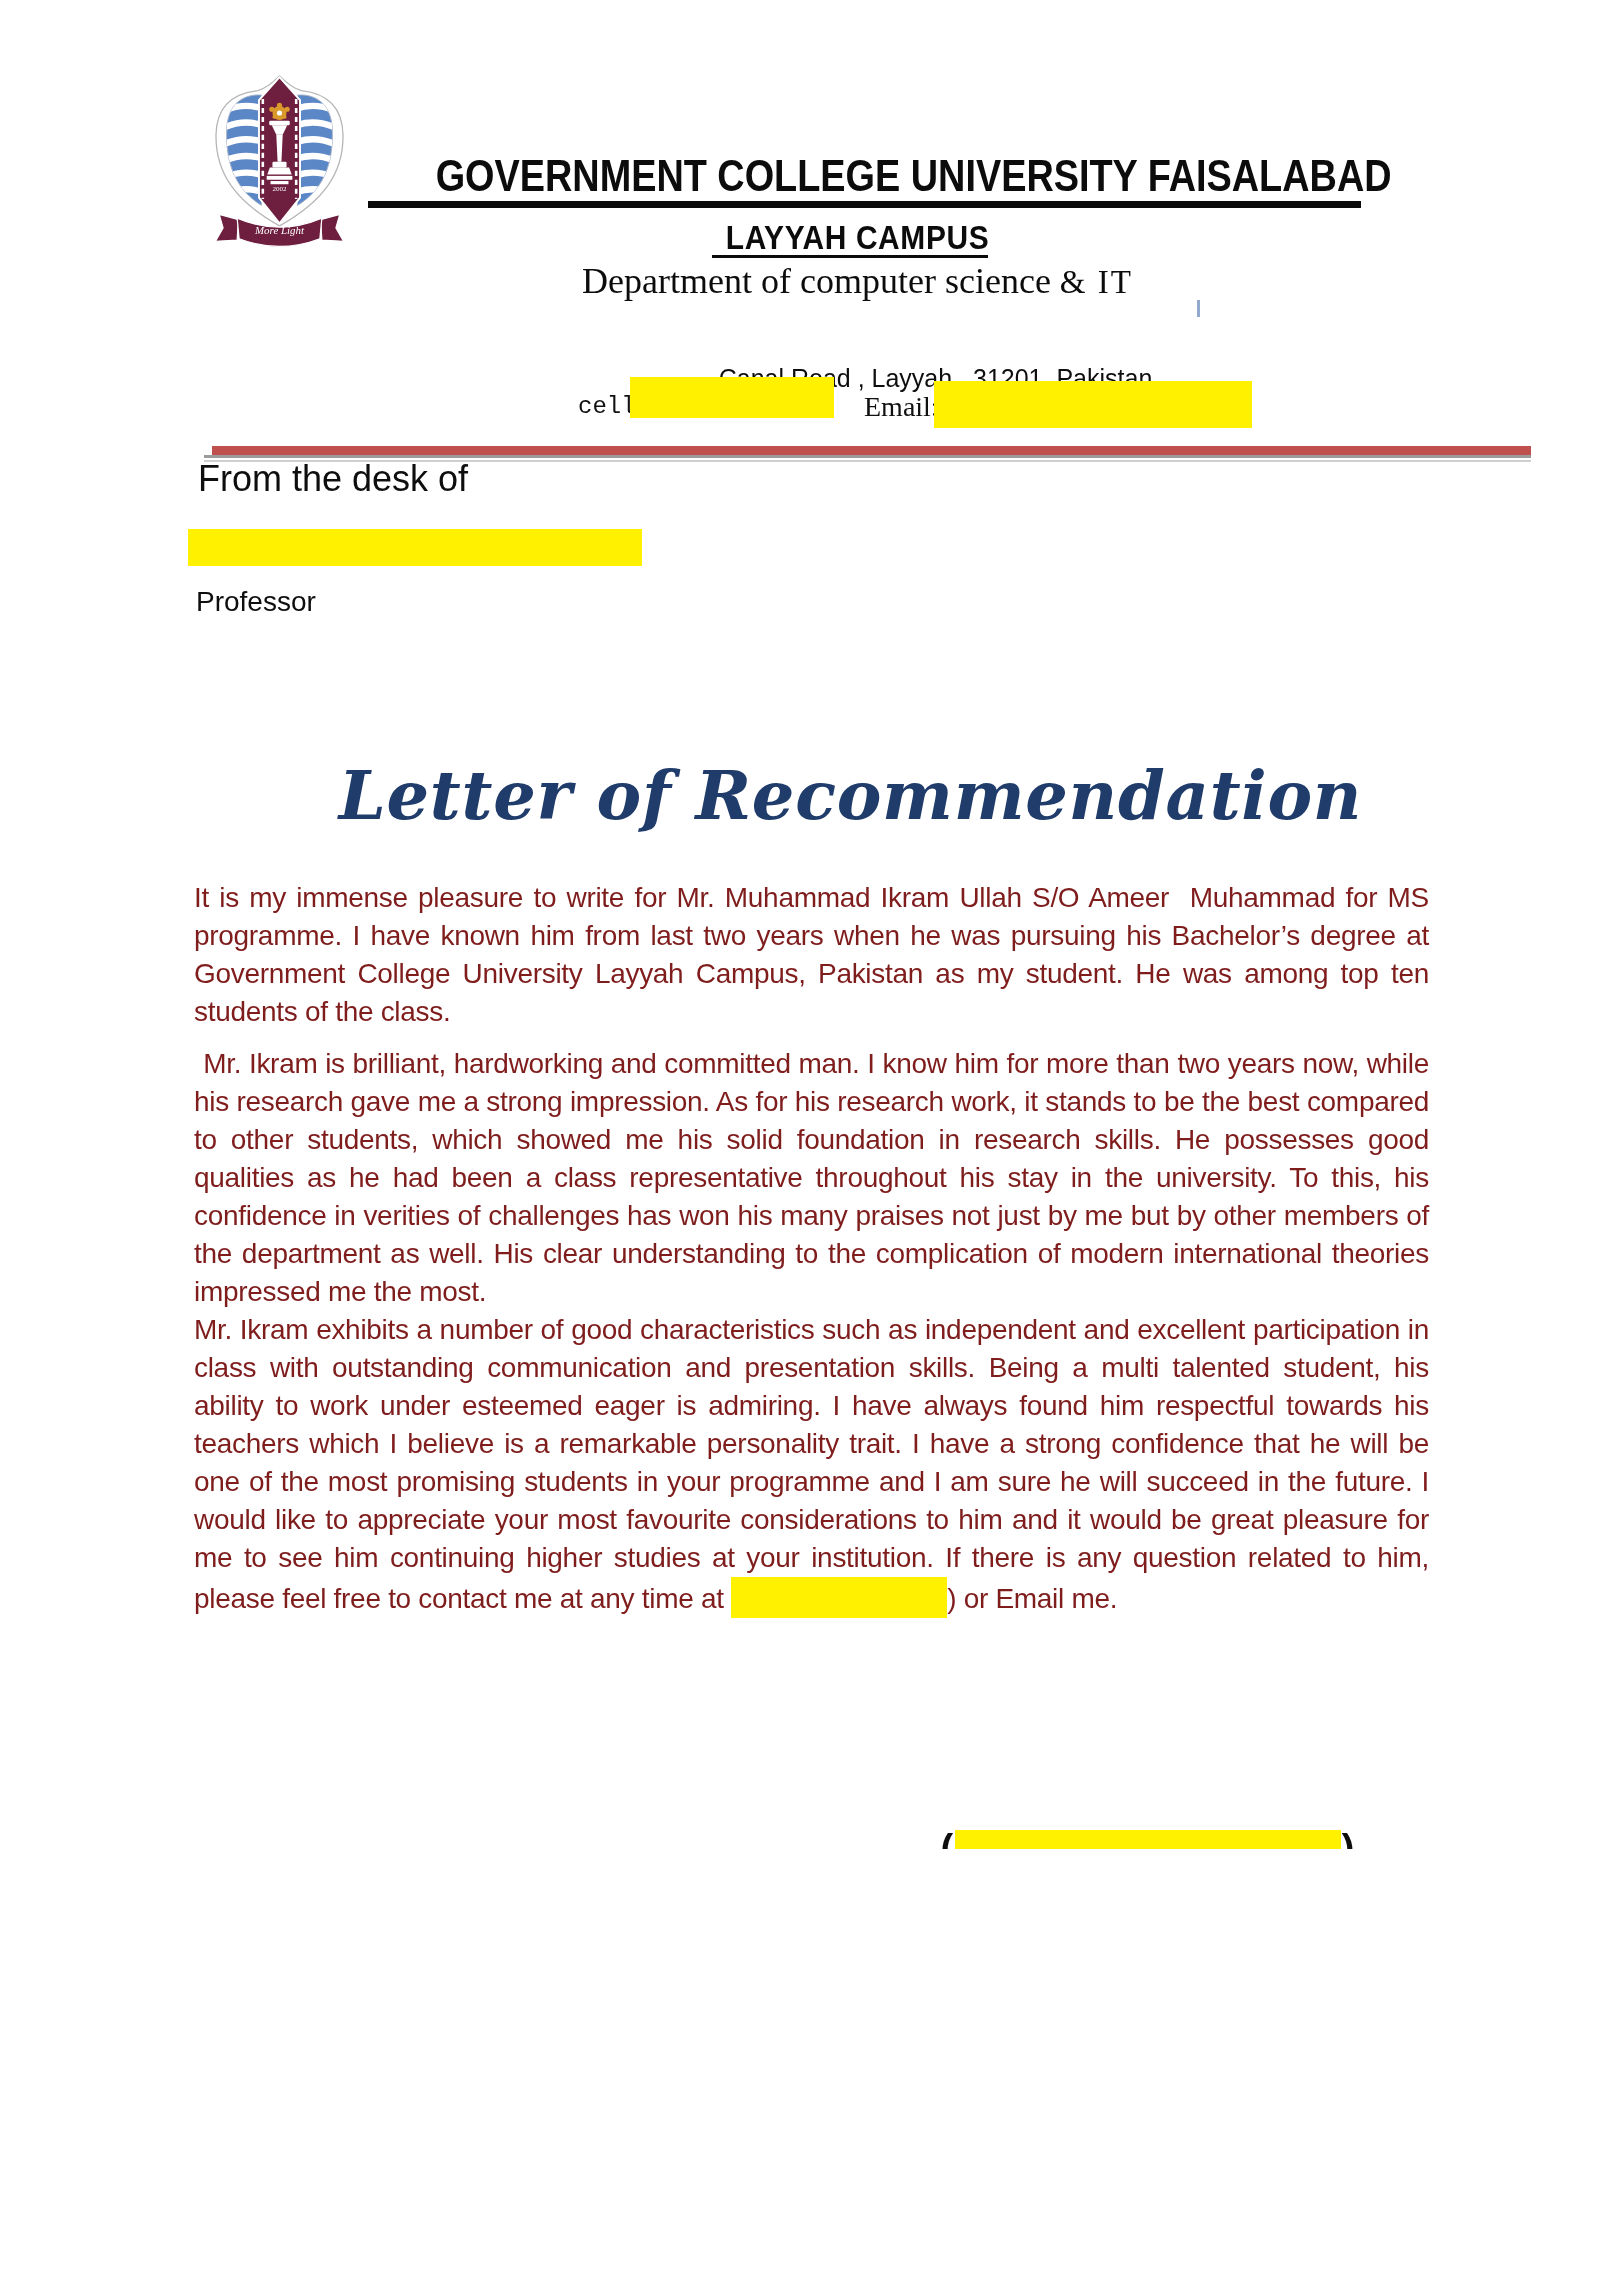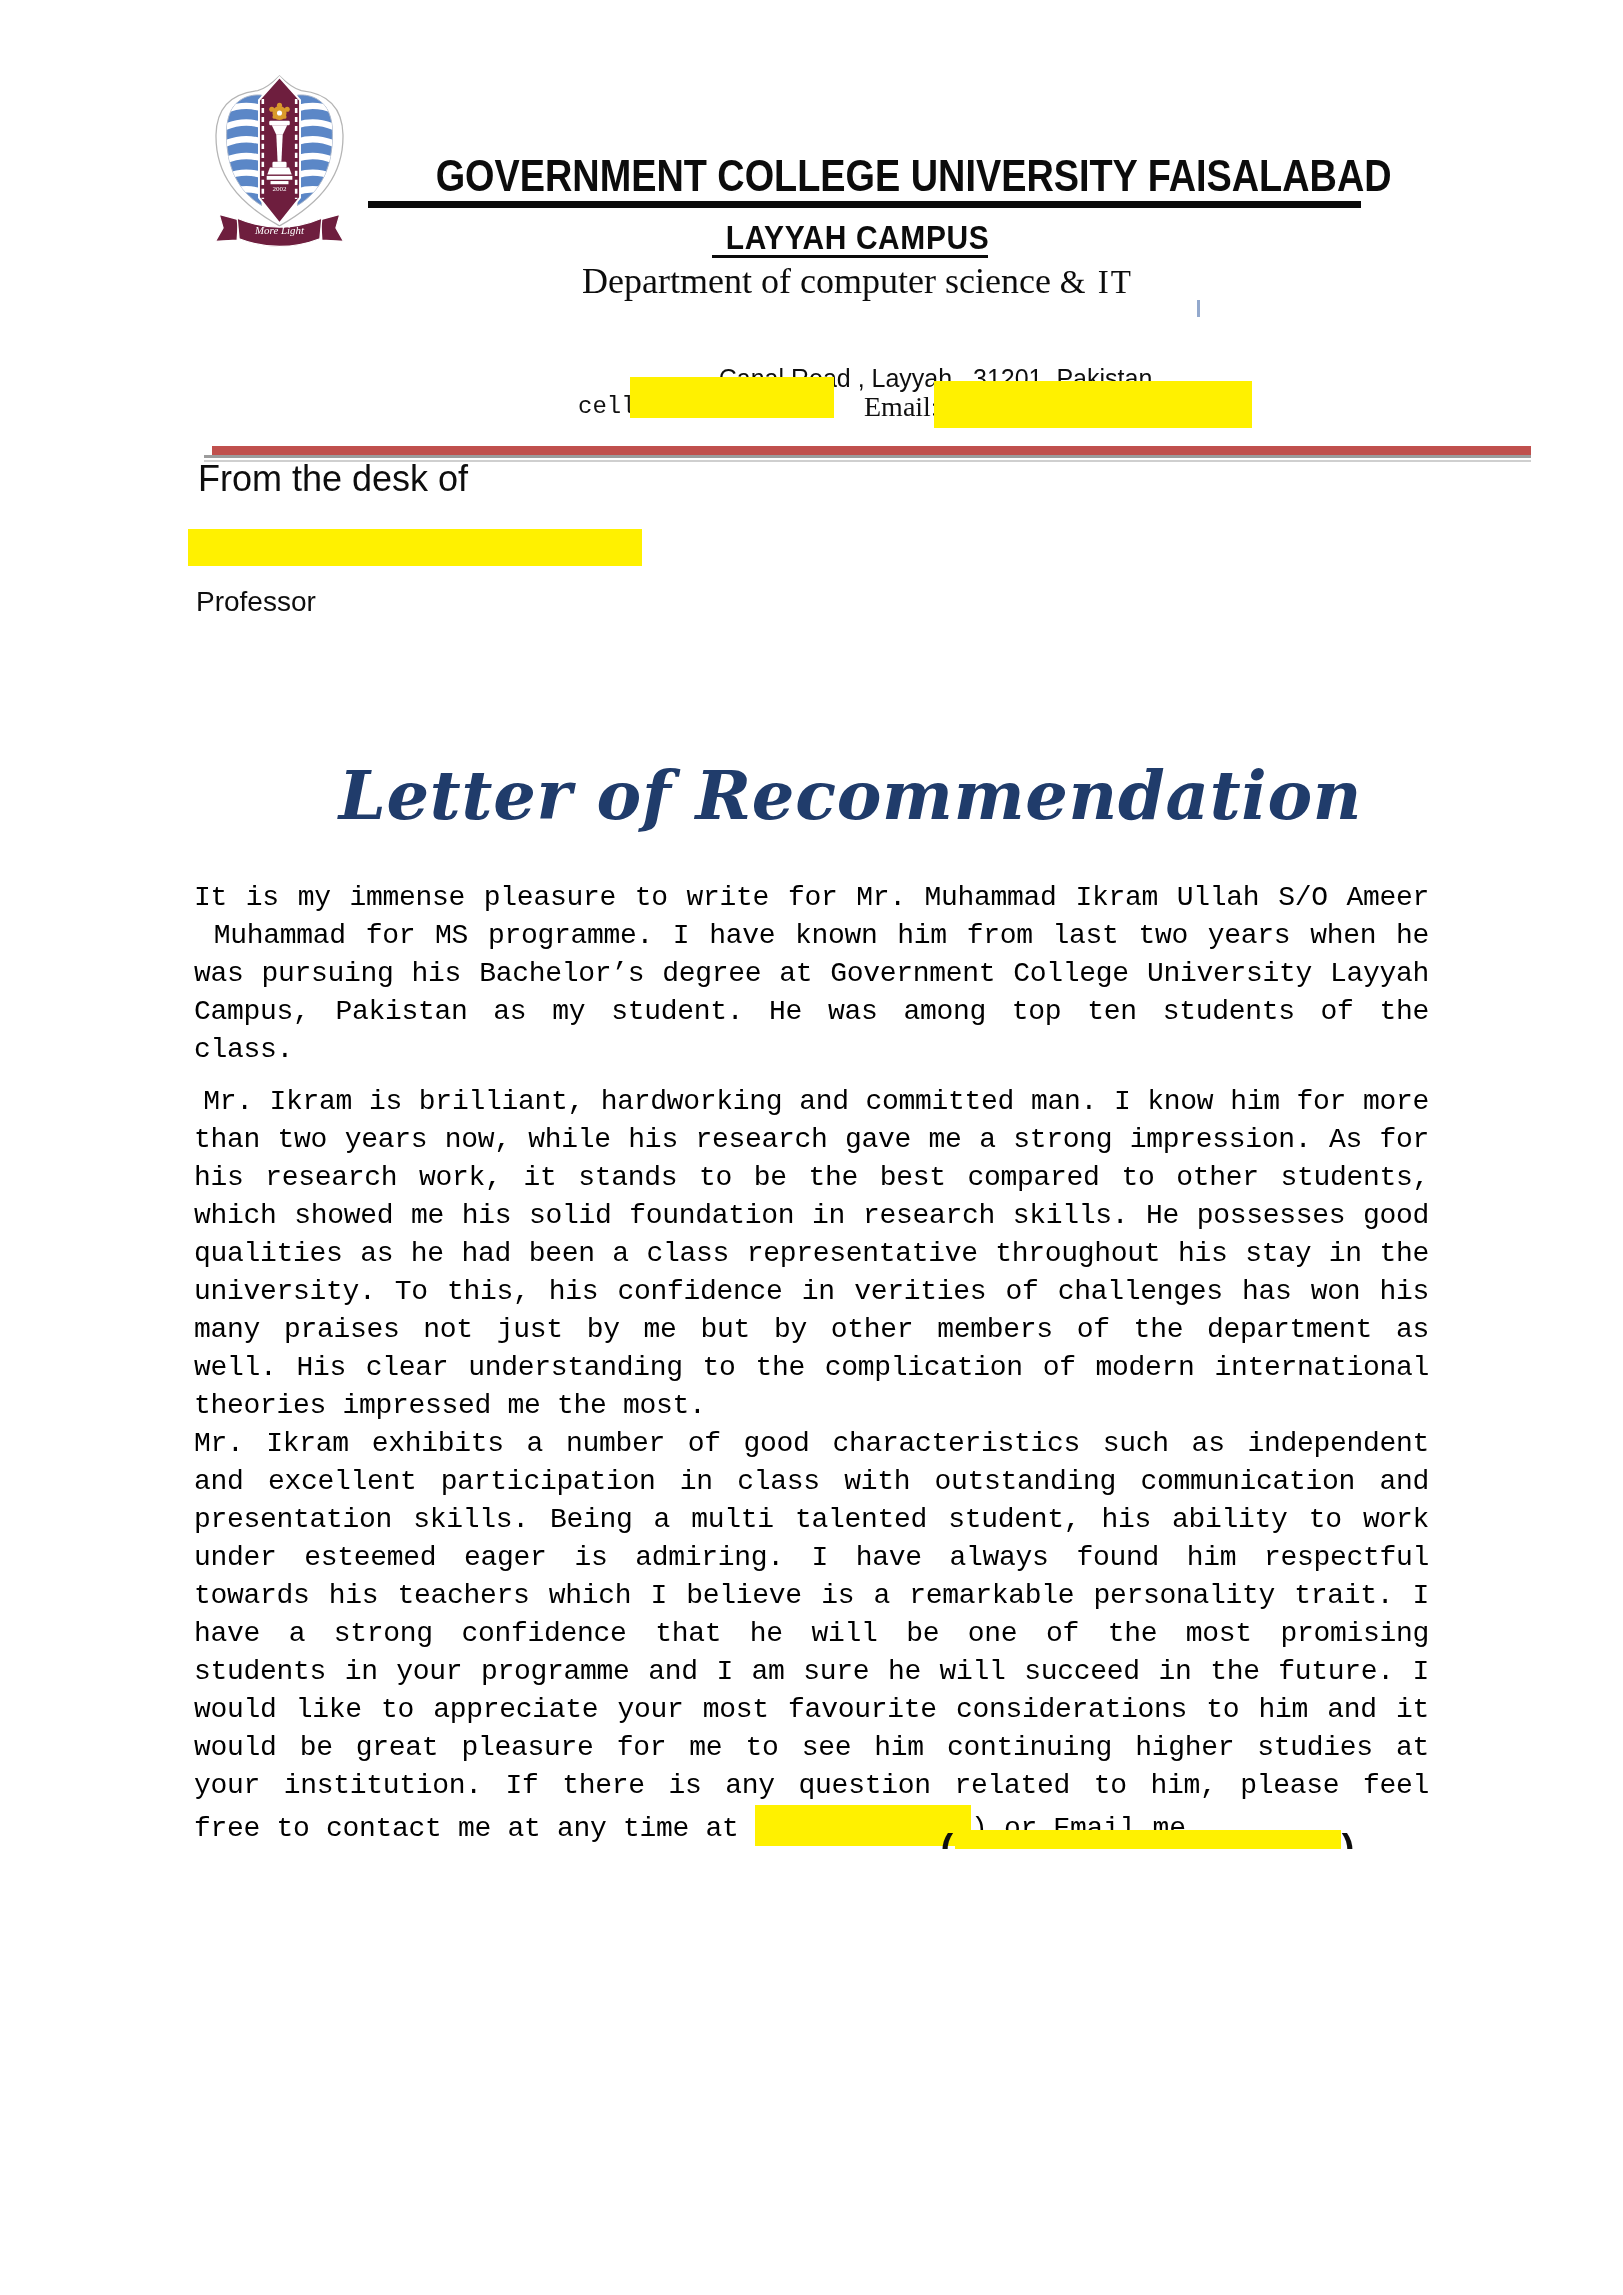--- a/index.html
+++ b/index.html
@@ -67,21 +67,21 @@
     text-align: center; white-space: nowrap;
     font-family: "DejaVu Serif", serif; font-style: italic; font-weight: bold;
     font-size: 67px; letter-spacing: 0.7px;
     color: var(--title_navy, #203c6b);
   }
 
   
   .body-text {
     position: absolute; left: 194px; top: 879px; width: 1235px;
     font-size: 28px; line-height: 38px; letter-spacing: -0.3px;
-    text-align: justify; color: #000000; font-family: Liberation Mono, monospace;
+    text-align: justify; color: #7f1d1d;
   }
   .body-text p { margin: 0; }
   .body-text p.indent { text-indent: 9.2px; margin-top: 14px; }
   .redact-inline {
     display: inline-block; width: 216px; height: 41px;
     background: var(--highlight, #fff100); vertical-align: -10.5px;
   }
 
   
   .signature { position: absolute; left: 904px; top: 1827px; width: 487px; text-align: center; color: #0e0e0e; }

